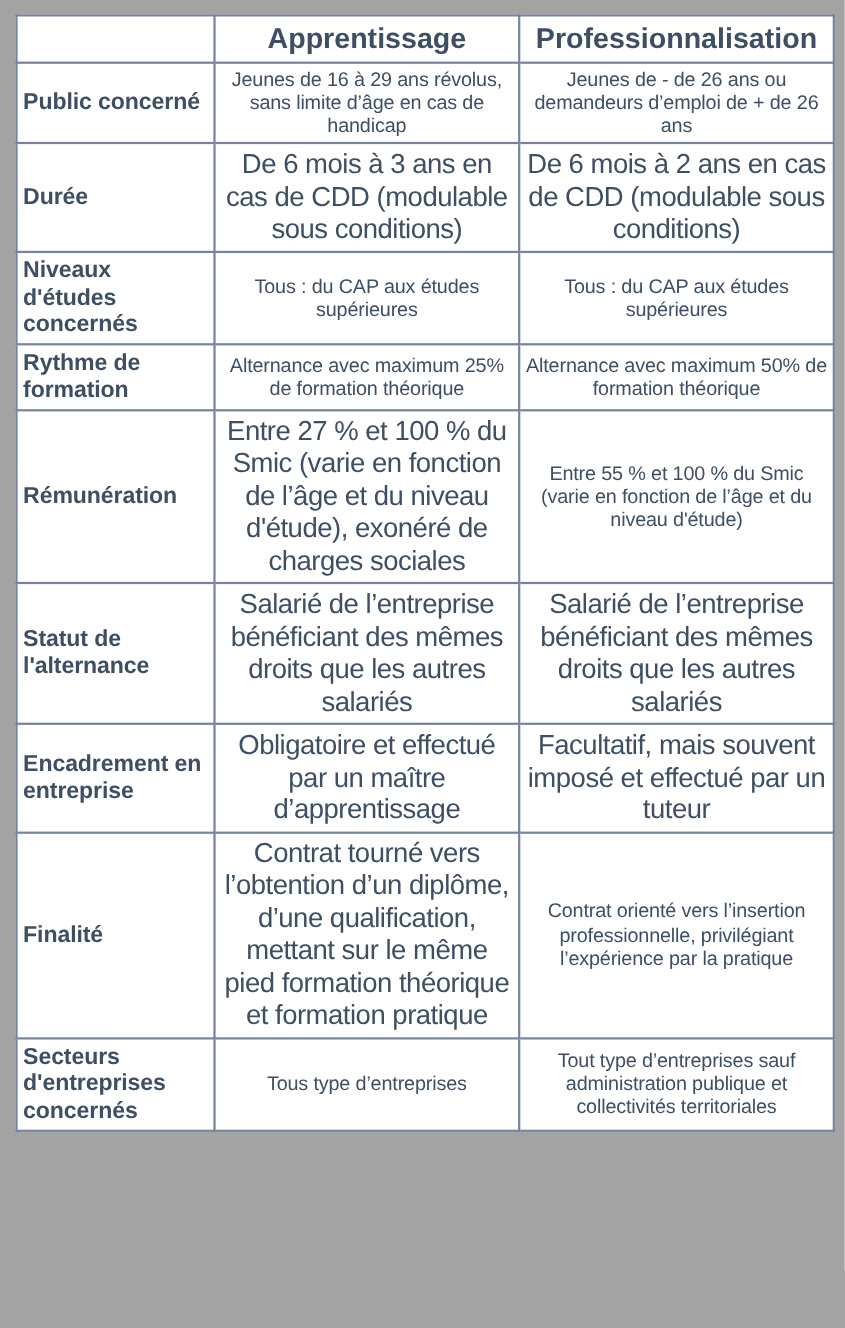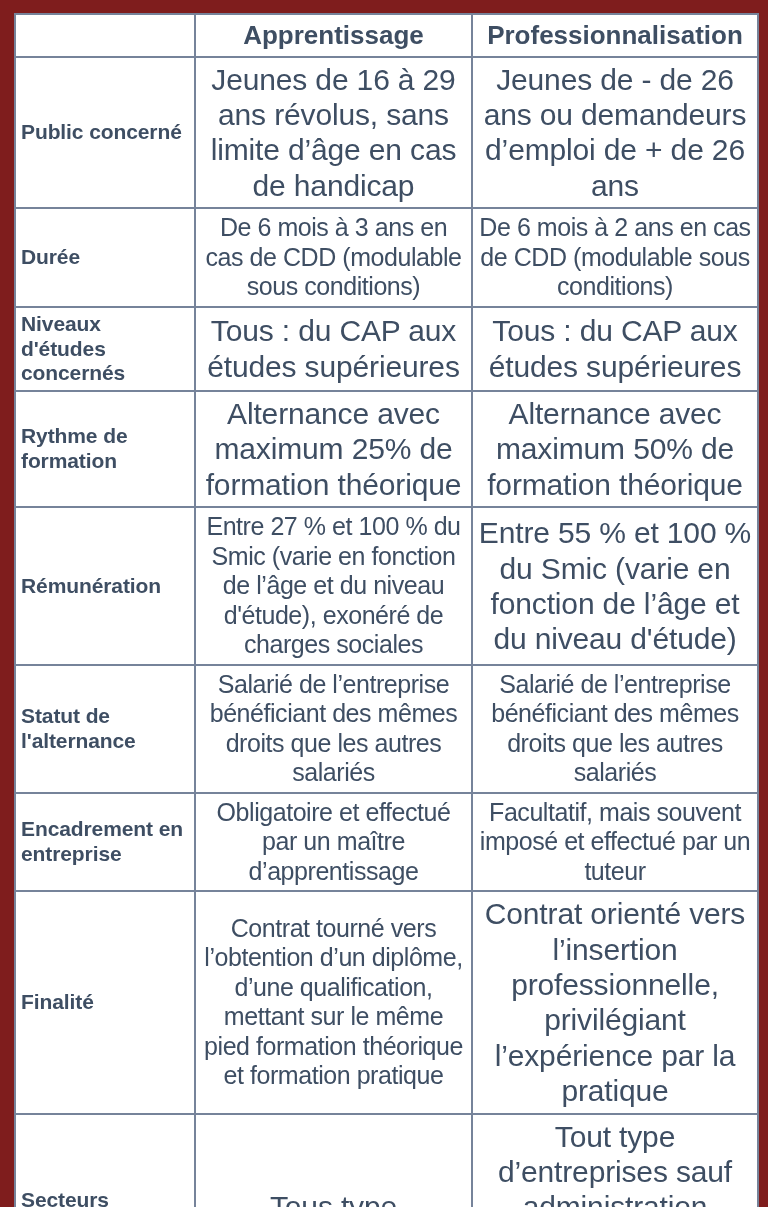--- a/index.html
+++ b/index.html
@@ -10,21 +10,21 @@
   body {
     width: 768px;
     height: 1207px;
     font-family: "Liberation Sans", sans-serif;
     overflow: hidden;
   }
   .sheet {
     position: relative;
     width: 768px;
     height: 1207px;
-    background: #7f1d1d;
+    background: #a3a3a3;
     box-sizing: border-box;
     padding: 13px 11px 15px 14px;
   }
   table.compare {
     width: 743px;
     border-collapse: collapse;
     table-layout: fixed;
     background: #ffffff;
   }
   table.compare col.c-label { width: 180px; }
@@ -52,21 +52,21 @@
   td.rowlabel {
     font-size: 21px;
     font-weight: bold;
     text-align: left;
     padding-left: 3px;
     padding-right: 2px;
     letter-spacing: -0.1px;
     border-radius: 17px;
   }
   td.cell {
-    font-size: 30px;
+    font-size: 18px;
     font-weight: normal;
     text-align: center;
     letter-spacing: -0.15px;
   }
   td.cell.tight {
     font-size: 25px;
     letter-spacing: -0.45px;
   }
 </style>
 </head>

